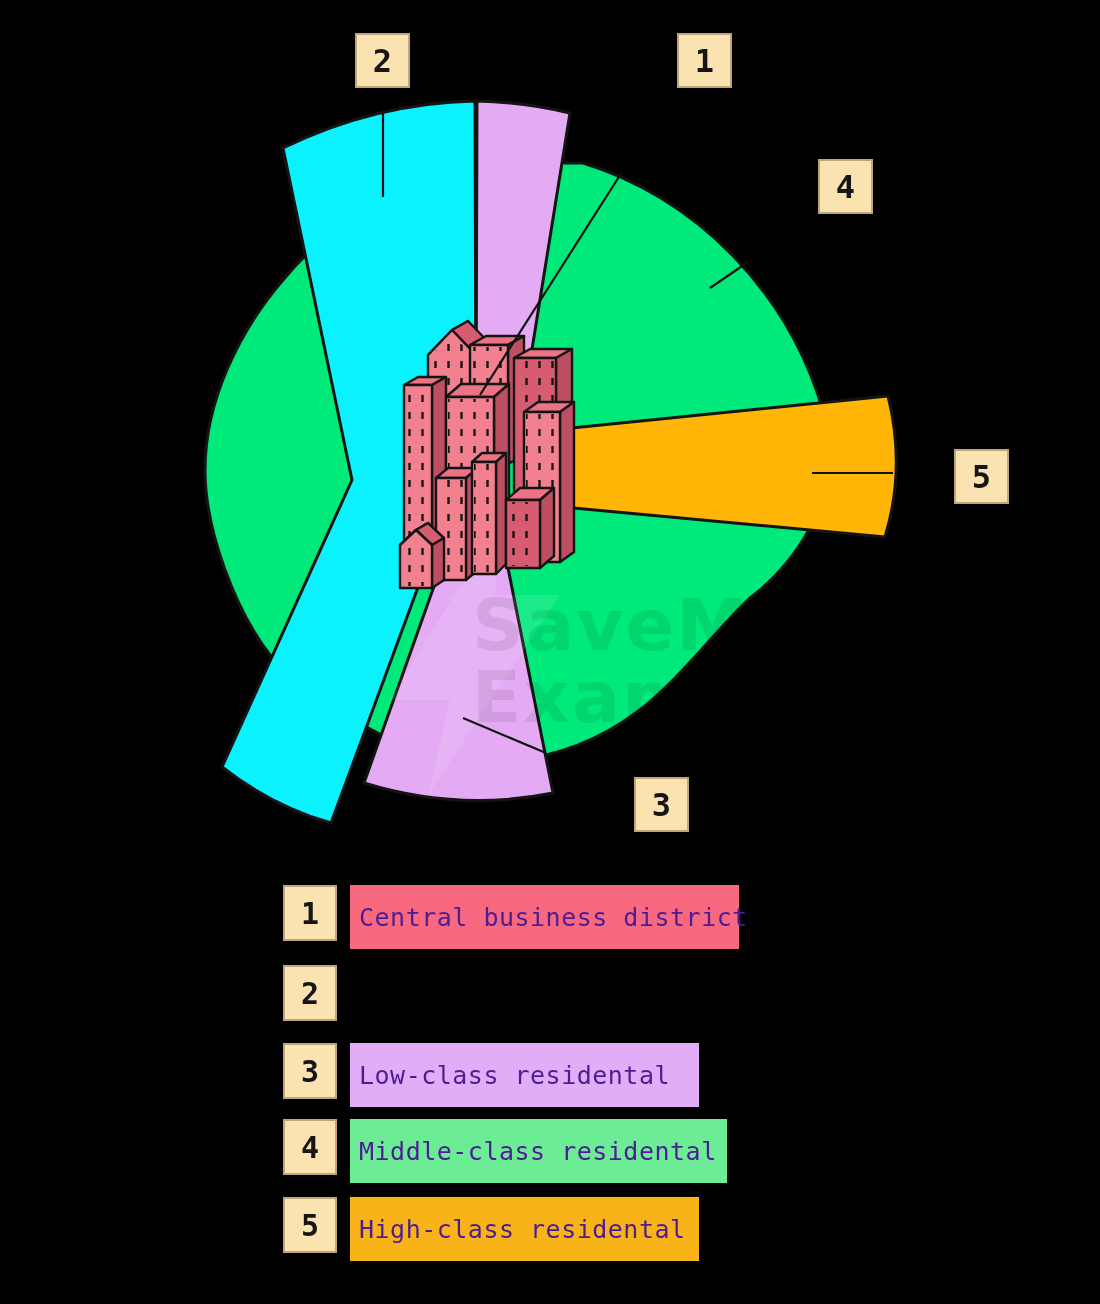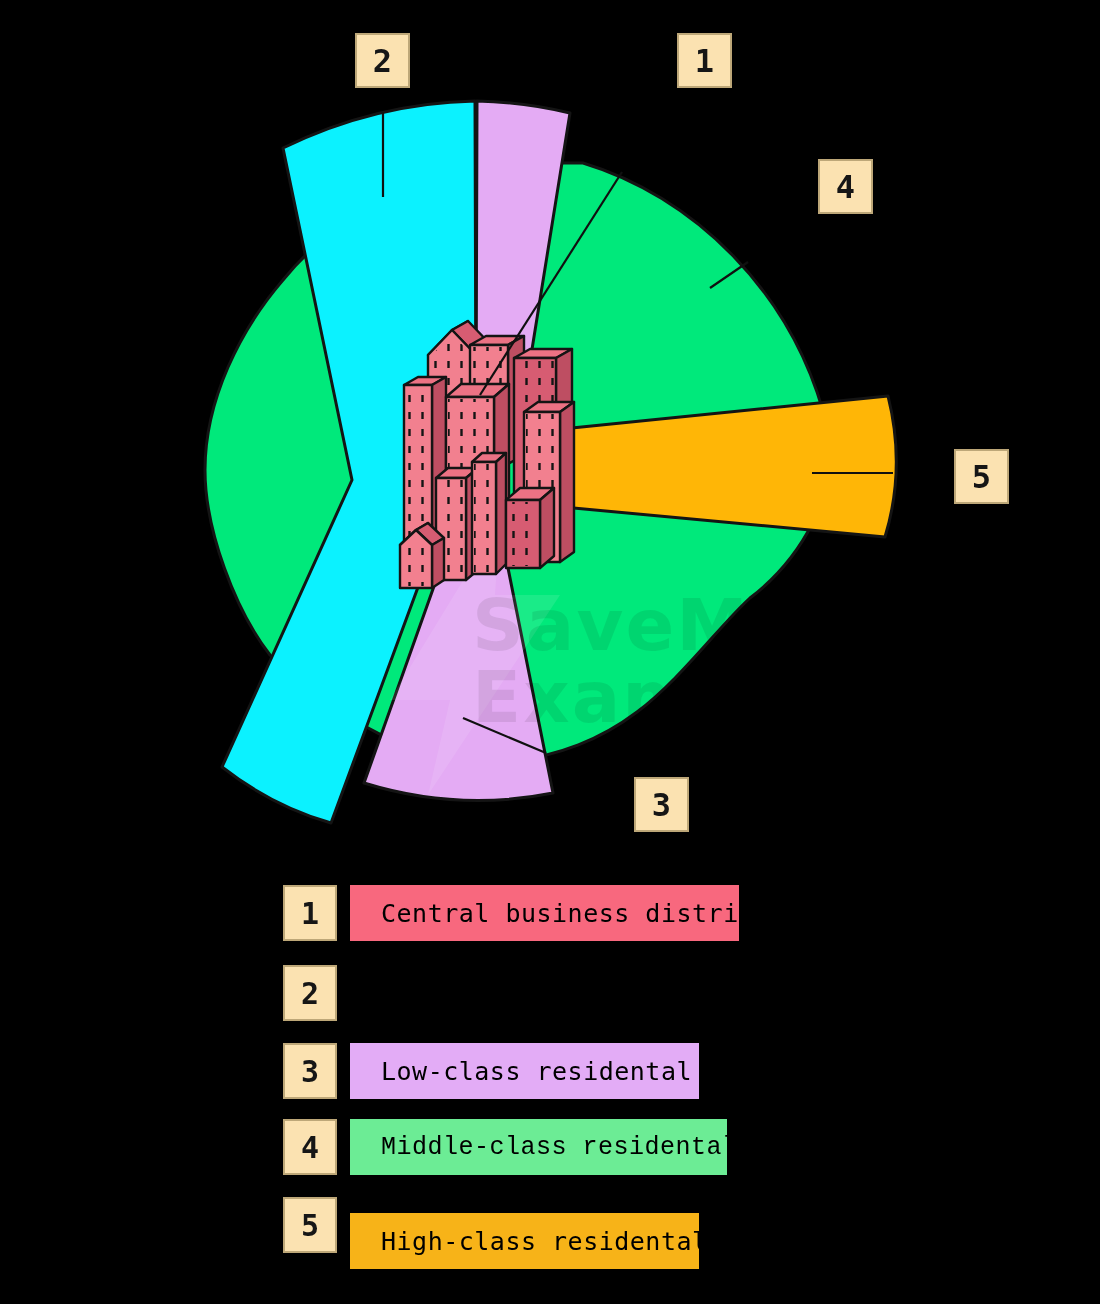--- a/index.html
+++ b/index.html
@@ -24,22 +24,22 @@
   
   .lrow{position:absolute;left:283px;display:flex;gap:13px;}
   .lr1{top:885px}.lr2{top:965px}.lr3{top:1043px}.lr4{top:1119px}.lr5{top:1197px}
   .lnum{
     width:54px;height:56px;box-sizing:border-box;flex:0 0 54px;
     background:var(--marker_bg,#FBE2B1);border:2px solid rgba(90,70,30,.38);
     display:flex;align-items:center;justify-content:center;
     font:600 30px "DejaVu Sans Mono",monospace;color:#161616;
   }
   .lbar{
-    height:56px;box-sizing:border-box;display:flex;align-items:center;
-    padding-left:31px;font:400 25px "DejaVu Sans Mono",monospace;color:#000000;
+    height:64px;box-sizing:border-box;display:flex;align-items:center;
+    padding-left:9px;font:400 25px "DejaVu Sans Mono",monospace;color:#4c1d95;
     letter-spacing:.5px;white-space:nowrap;
   }
   .lb1{width:389px}.lb2{width:437px}.lb3{width:349px}.lb4{width:377px}.lb5{width:349px}
   
   .sector{stroke:var(--outline,#141414);stroke-width:3;stroke-linejoin:round;}
   .bf{fill:var(--cbd_light,#F2808F);}
   .bm{fill:var(--cbd_front_mid,#D75C72);}
   .bs{fill:var(--cbd_dark,#BE4E62);}
   .bt{fill:var(--cbd_top,#EC7284);}
   .bface{stroke:var(--outline,#141414);stroke-width:2.4;stroke-linejoin:round;}
@@ -197,21 +197,21 @@
     </div>
     <div class="lrow lr2">
       <div class="lnum">2</div>
     </div>
     <div class="lrow lr3">
       <div class="lnum">3</div>
       <div class="lbar lb3" style="background-color: rgb(227, 172, 246); text-align: right;">Low-class residental</div>
     </div>
     <div class="lrow lr4">
       <div class="lnum">4</div>
-      <div class="lbar lb4" style="background-color: rgb(108, 236, 149); font-family: Liberation Mono, monospace;">Middle-class residental</div>
+      <div class="lbar lb4" style="background-color: rgb(108, 236, 149);">Middle-class residental</div>
     </div>
     <div class="lrow lr5">
       <div class="lnum">5</div>
-      <div class="lbar lb5" style="background-color: rgb(247, 179, 24); margin-top: 16px;">High-class residental</div>
+      <div class="lbar lb5" style="background-color: rgb(247, 179, 24);">High-class residental</div>
     </div>
   </div>
 
 </div>
 
 </body></html>

